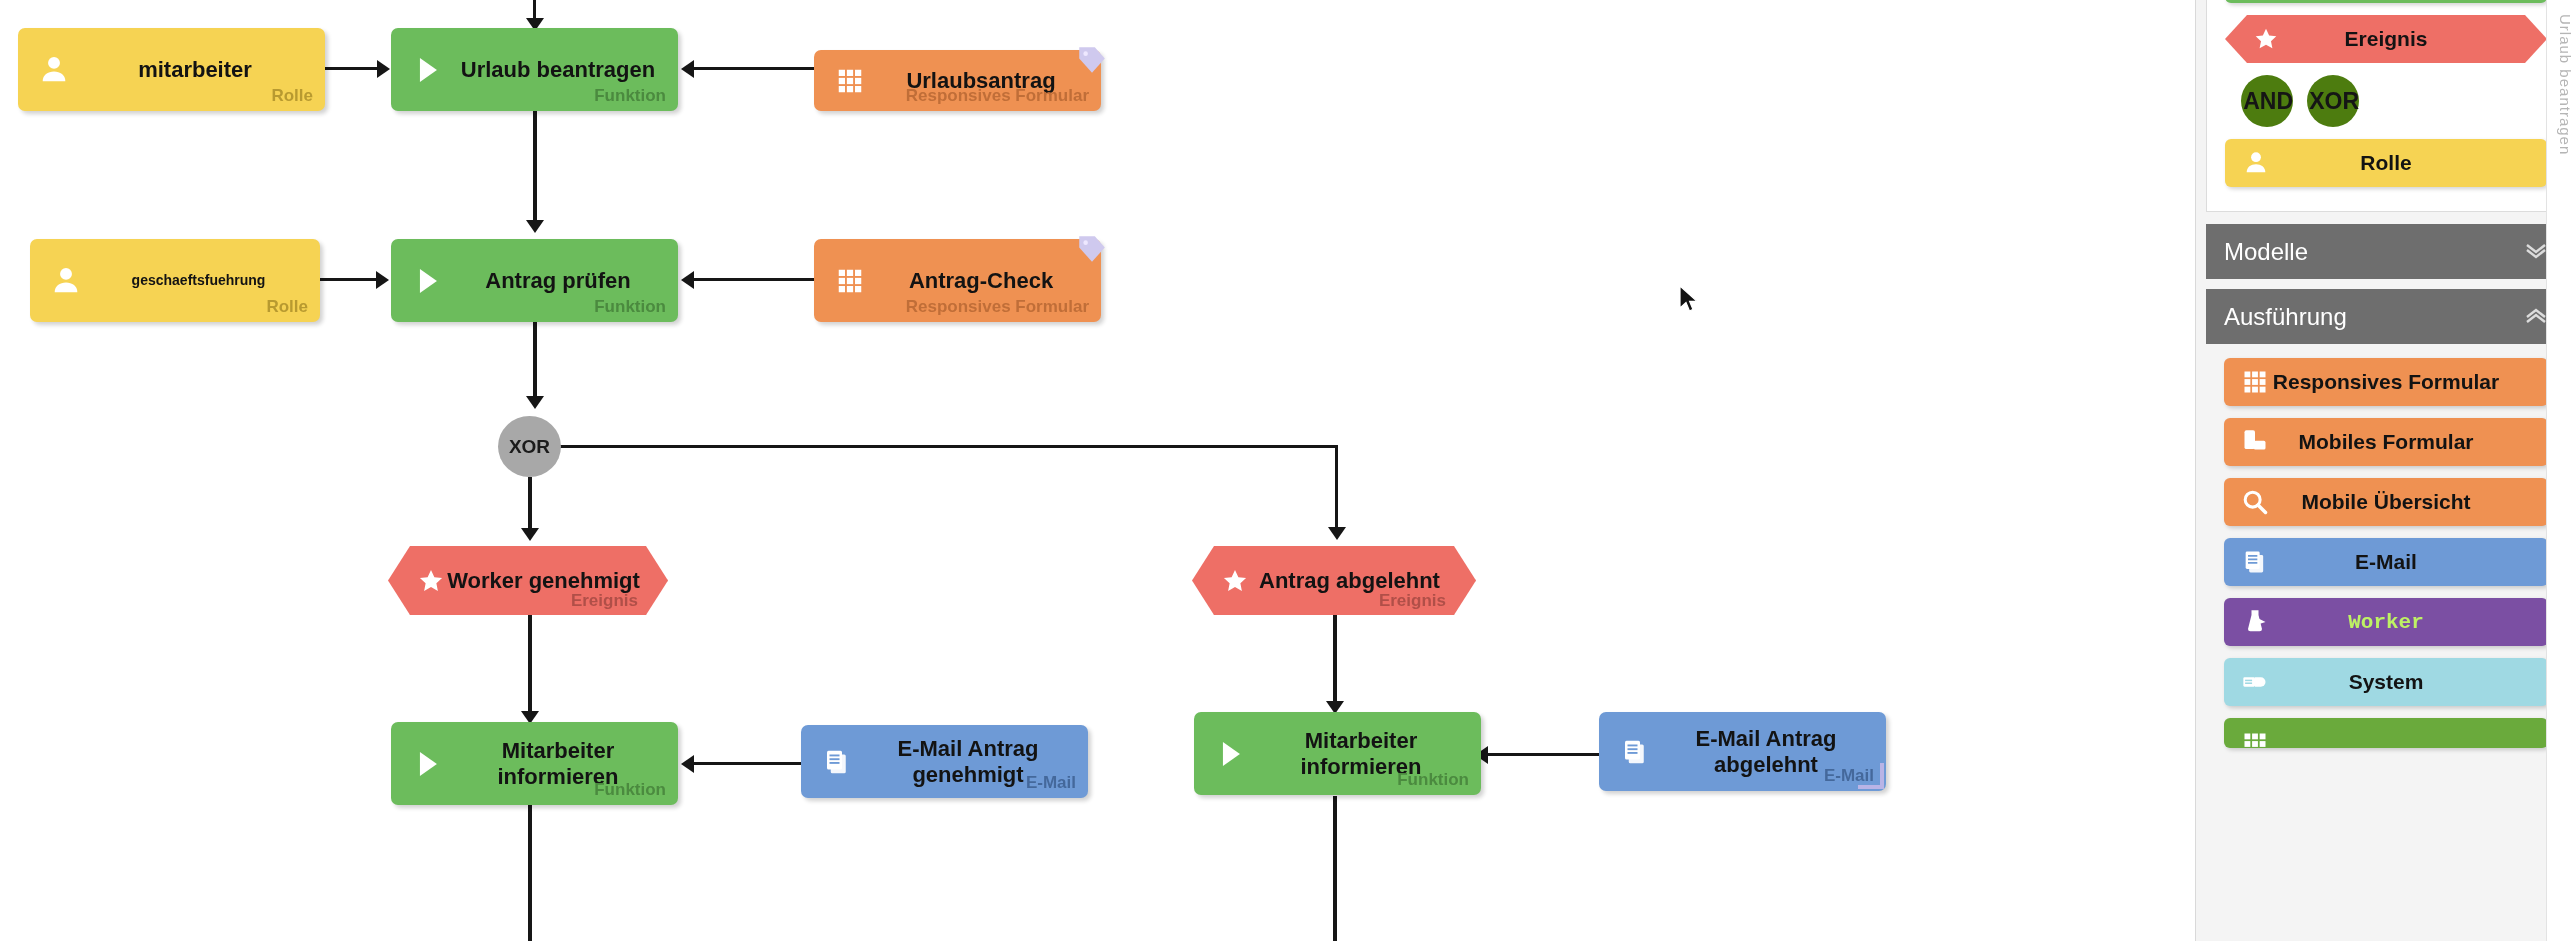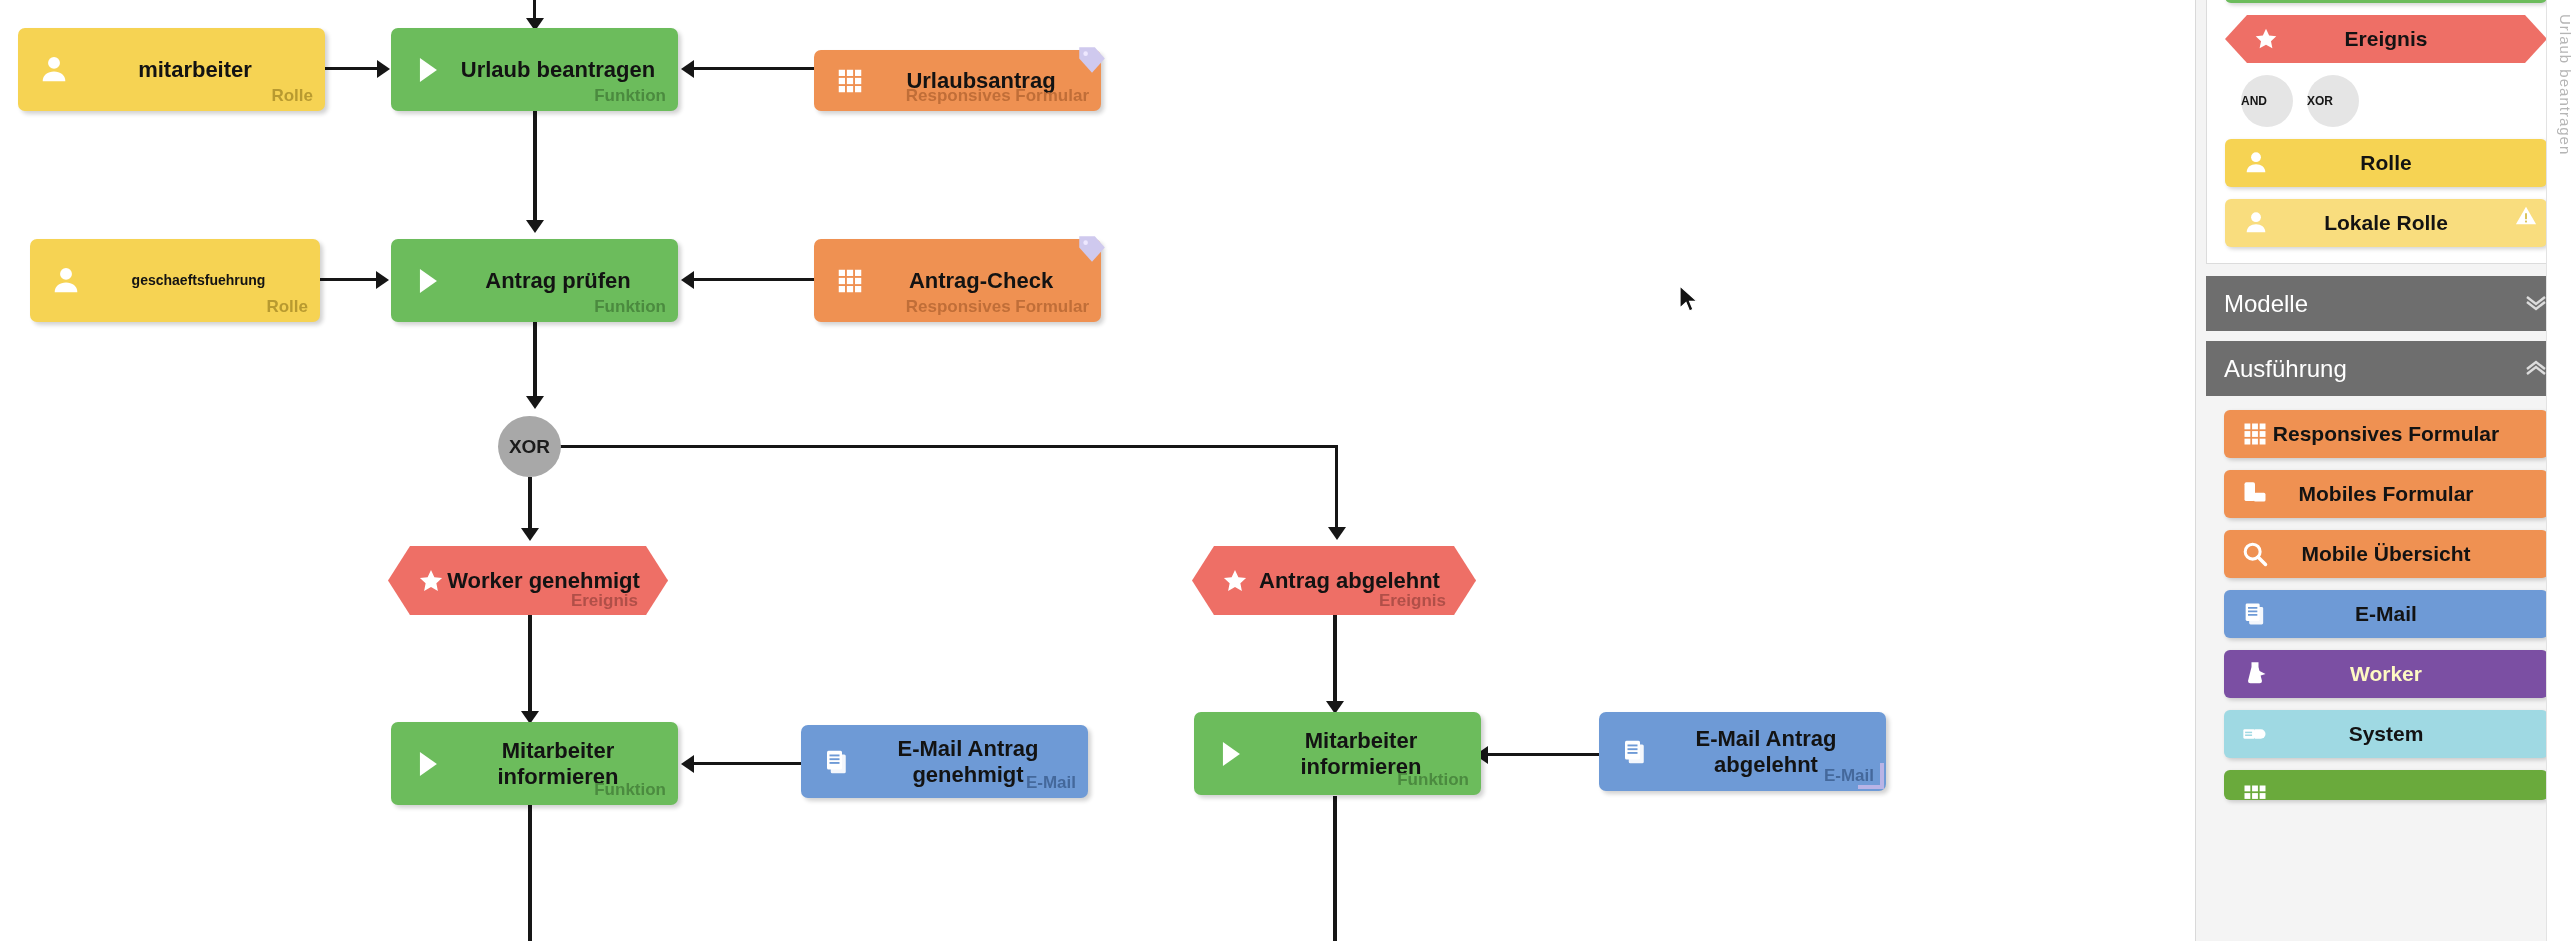--- a/index.html
+++ b/index.html
@@ -174,30 +174,30 @@
     border-radius: 0;
     clip-path: polygon(22px 0, calc(100% - 22px) 0, 100% 50%, calc(100% - 22px) 100%, 22px 100%, 0 50%);
     filter: drop-shadow(2px 2px 3px rgba(0,0,0,0.2));
   }
   .pal-func   { background: #6cbc5c; }
   .pal-role   { background: #f6d353; }
   .pal-lrole  { background: #f9dd7e; }
   .pal-orange { background: #ef9152; }
   .pal-blue   { background: #6e9ad6; }
   .pal-purple { background: #7b4fa3; }
-  .pal-purple .lbl { color: #fef9c3; }
+  .pal-purple .lbl { color: #bef264; font-family: Liberation Mono, monospace; }
   .pal-cyan   { background: #9fd9e3; }
   .pal-green  { background: #6aaa3c; }
 
   .gate-row { display: flex; gap: 14px; margin: 0 18px 12px 34px; }
   .gate-btn {
     width: 52px; height: 52px; border-radius: 50%;
-    background: #e5e5e5;
-    display: flex; align-items: center; justify-content: flex-start;
-    font-size: 12px; font-weight: bold; color: #151515;
+    background: #4d7c0f;
+    display: flex; align-items: center; justify-content: flex-end;
+    font-size: 23px; font-weight: bold; color: #151515;
   }
 
   
   #right-tab {
     position: absolute; right: 0; top: 0;
     width: 30px; height: 941px;
     background: #ffffff;
     border-left: 1px solid #e3e3e3;
   }
   #right-tab .vtext {
@@ -464,36 +464,20 @@
       <div class="pal-item pal-role">
         <span class="glyph">
           <svg viewBox="0 0 24 24" width="28" height="28">
               <circle cx="12" cy="7" r="4.2" fill="#fff"></circle>
               <path d="M4 20c0-4.6 3.6-7 8-7s8 2.4 8 7z" fill="#fff"></path>
             </svg>
         </span>
         <span class="lbl">Rolle</span>
       </div>
 
-      <div class="pal-item pal-lrole" style="margin-bottom:4px;">
-        <span class="glyph">
-          <svg viewBox="0 0 24 24" width="28" height="28">
-              <circle cx="12" cy="7" r="4.2" fill="#fff"></circle>
-              <path d="M4 20c0-4.6 3.6-7 8-7s8 2.4 8 7z" fill="#fff"></path>
-            </svg>
-        </span>
-        <span class="lbl">Lokale Rolle</span>
-        <span class="warn">
-          <svg viewBox="0 0 24 24" width="22" height="22">
-              <path d="M12 2 L23 21 H1 Z" fill="#fff"></path>
-              <rect x="11" y="9" width="2" height="6.5" fill="#d8bf4f"></rect>
-              <rect x="11" y="17" width="2" height="2" fill="#d8bf4f"></rect>
-            </svg>
-        </span>
-      </div>
     </div>
 
     <div class="section-header">
       <span>Modelle</span>
       <span class="chev">
         <svg viewBox="0 0 24 16" width="24" height="16">
           <path d="M3 2 L12 9 L21 2" fill="none" stroke="#dcdcdc" stroke-width="2.4"></path>
           <path d="M3 7 L12 14 L21 7" fill="none" stroke="#dcdcdc" stroke-width="2.4"></path>
         </svg>
       </span>

